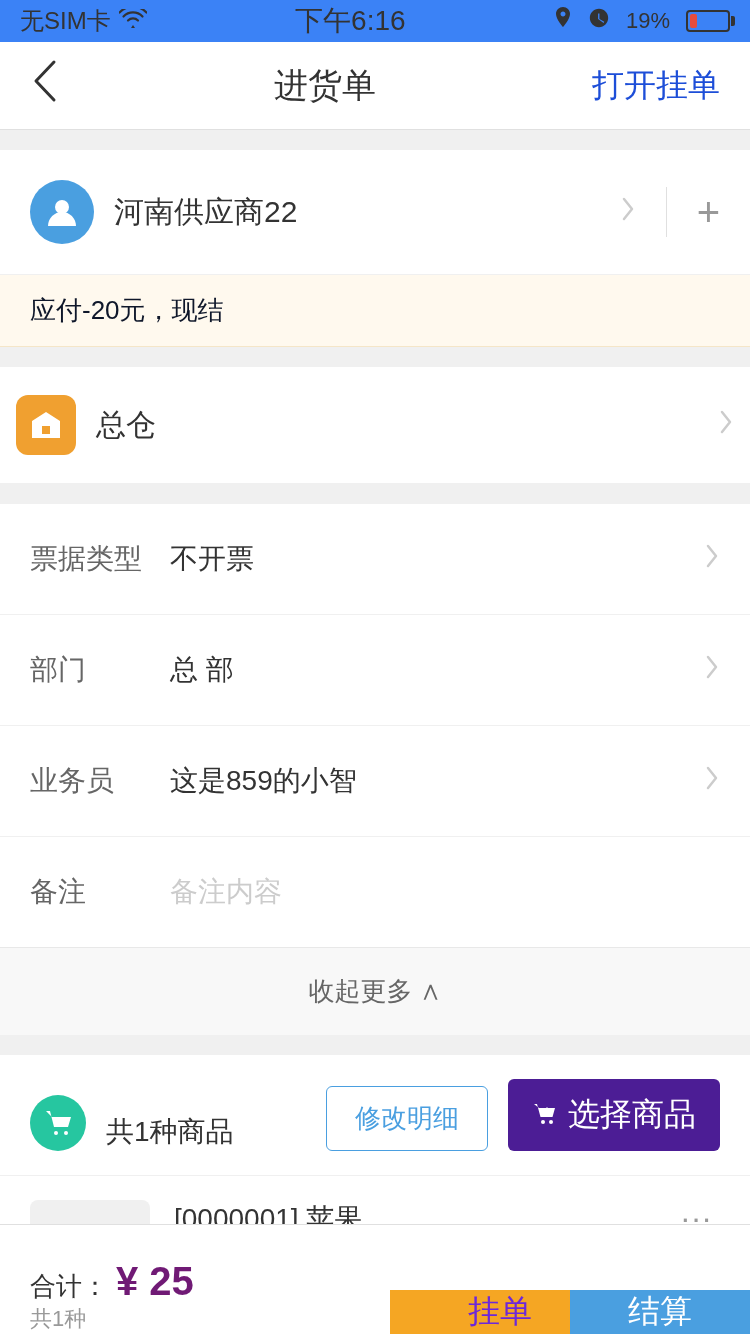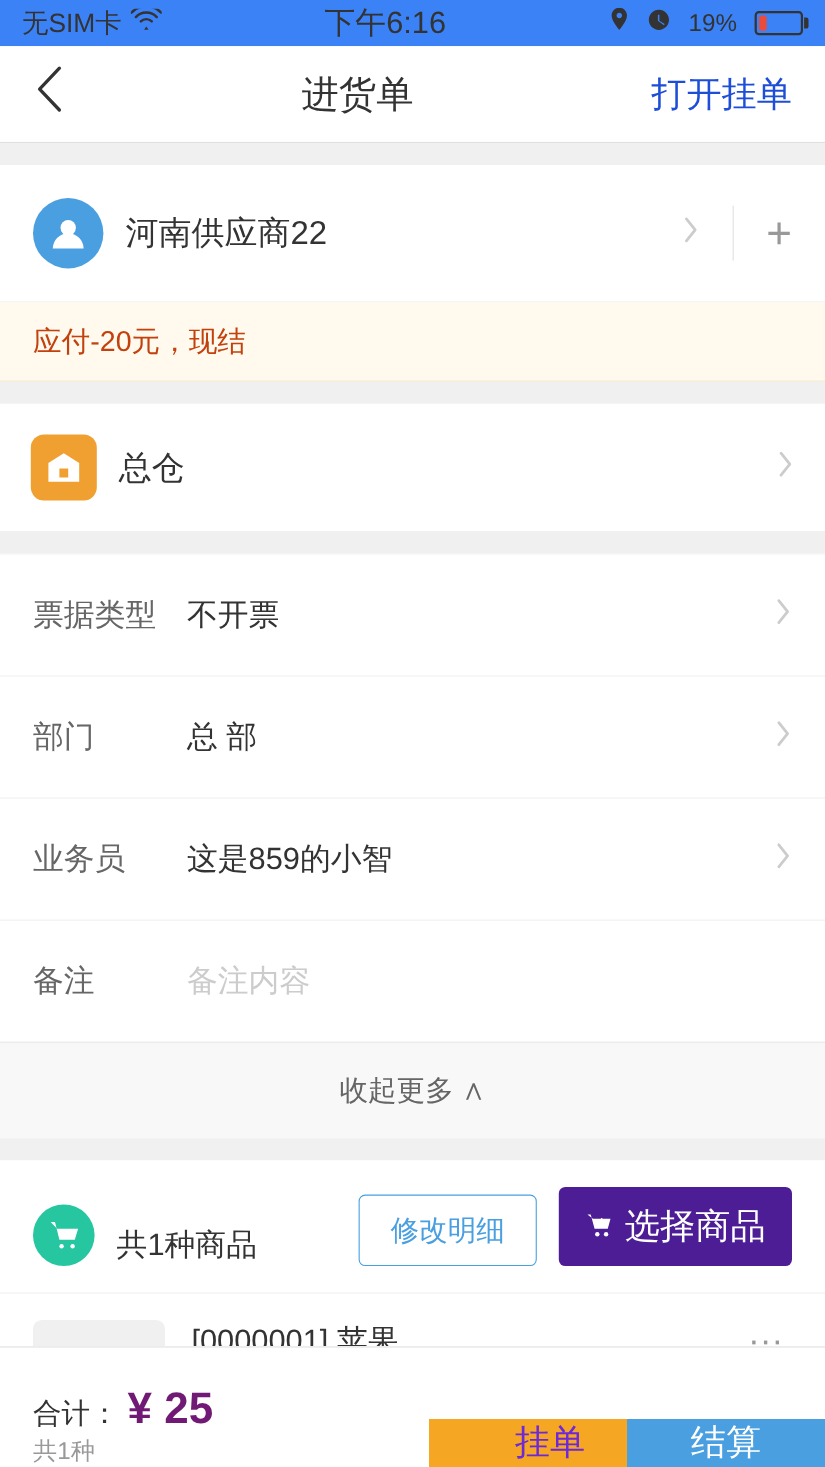--- a/index.html
+++ b/index.html
@@ -133,29 +133,29 @@
       font-size: 40px;
       color: #999;
       cursor: pointer;
     }
 
     
     .notice-bar {
       background: #fff9ee;
       padding: 18px 30px;
       font-size: 26px;
-      color: #c2410c;
+      color: #0f172a;
       border-bottom: 1px solid #f5e6c8;
     }
 
     
     .warehouse-row {
       display: flex;
       align-items: center;
-      padding: 28px 28px;
+      padding: 28px 16px;
       background: #fff;
     }
     .warehouse-icon {
       width: 60px;
       height: 60px;
       border-radius: 12px;
       background: #f0a030;
       display: flex;
       align-items: center;
       justify-content: center;

